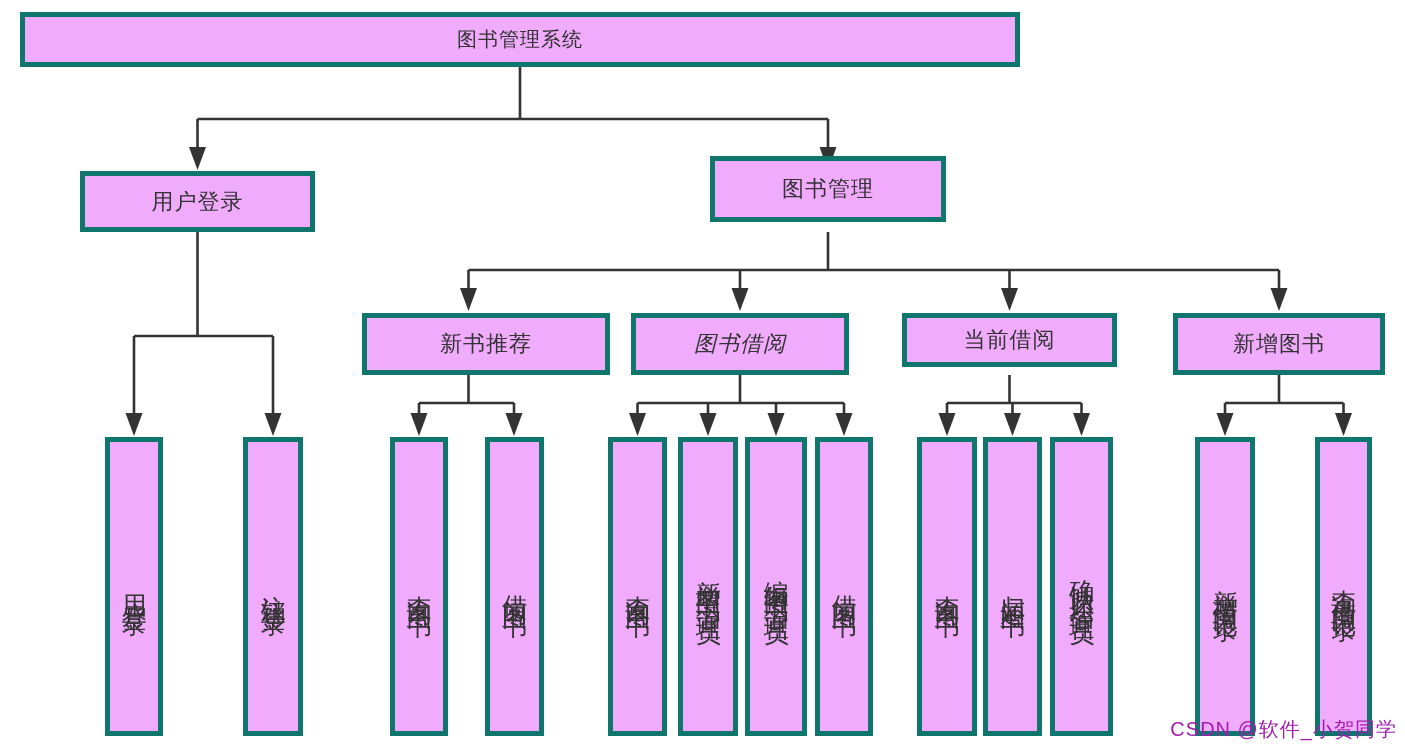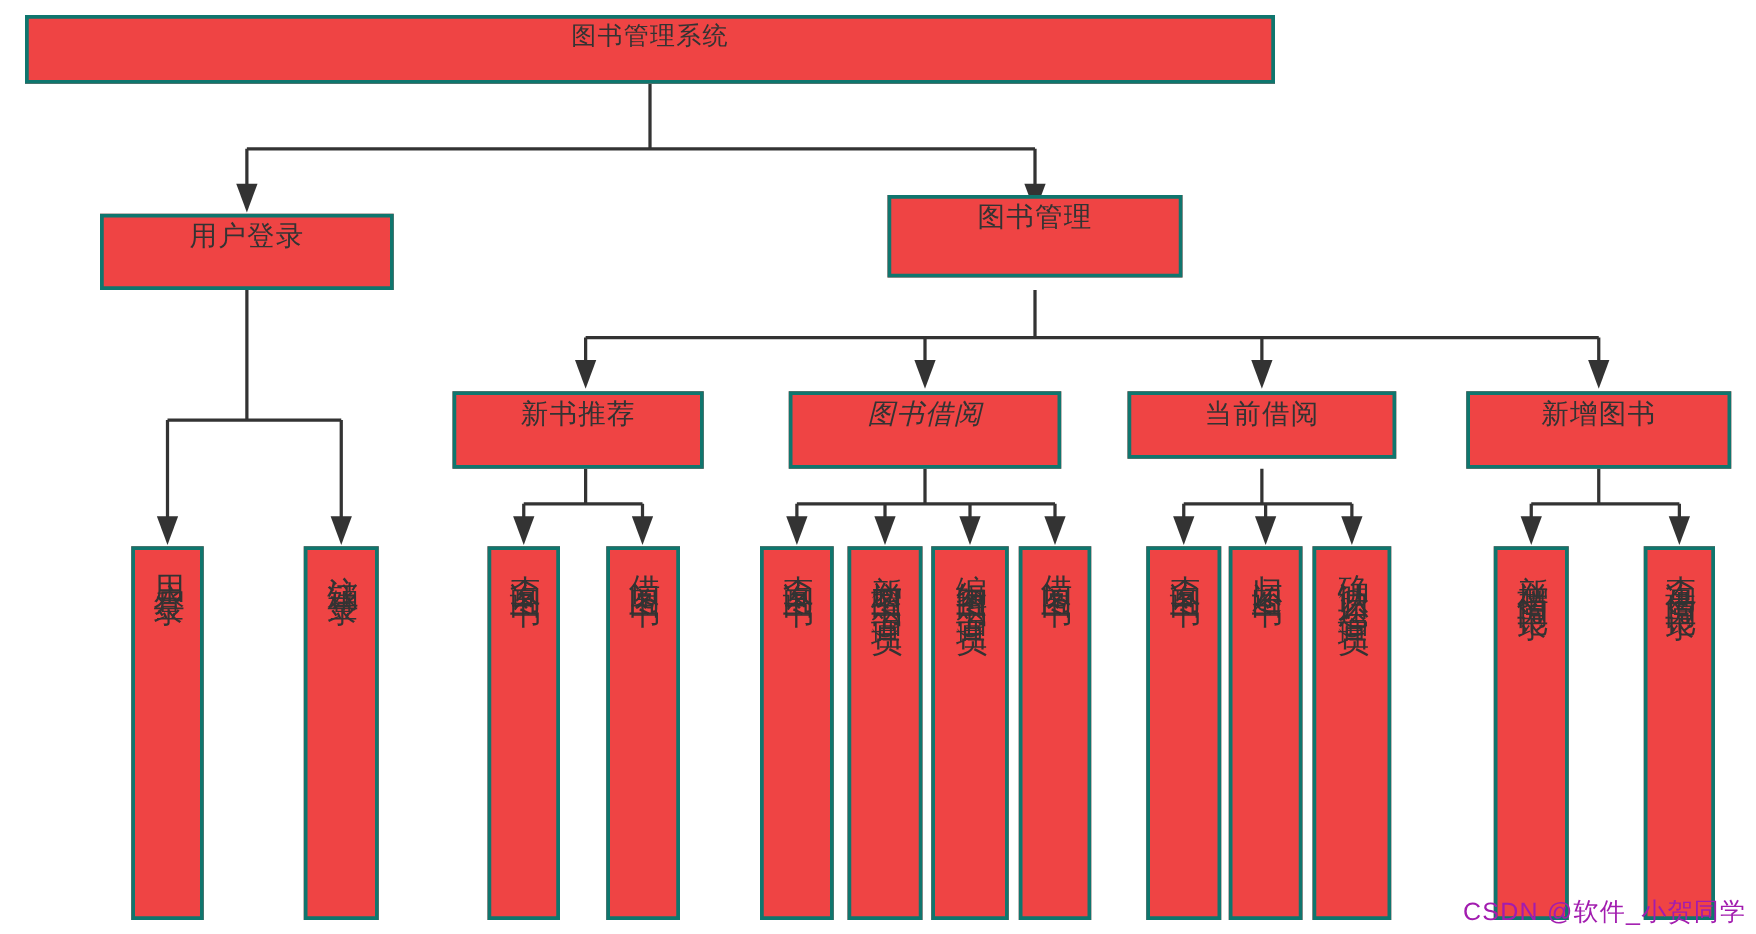--- a/index.html
+++ b/index.html
@@ -14,23 +14,24 @@
   }
   svg.wires {
     position: absolute;
     left: 0; top: 0;
     width: 1405px; height: 747px;
     pointer-events: none;
   }
   .node {
     position: absolute;
     box-sizing: border-box;
-    background: #ef4444;
-    border: 3px solid #0f766e;
+    background: #f0abfc;
+    border: 5px solid #0f766e;
     display: flex;
+    align-items: center;
     justify-content: center;
     color: #333333;
   }
   .hnode { font-size: 22px; letter-spacing: 1px; }
   .root-node { font-size: 20px; }
   .vnode span.vtext {
     writing-mode: vertical-rl;
     text-orientation: mixed;
     font-size: 25px;
     letter-spacing: 6px;
@@ -135,21 +136,21 @@
     <span>图书管理系统</span>
   </div>
 
   <div class="node hnode" style="left:80px; top:171px; width:235px; height:61px;">
     <span>用户登录</span>
   </div>
   <div class="node hnode" style="left:710px; top:156px; width:236px; height:66px;">
     <span>图书管理</span>
   </div>
 
-  <div class="node hnode" style="left:362px; top:313px; width:201px; height:62px;">
+  <div class="node hnode" style="left:362px; top:313px; width:248px; height:62px;">
     <span>新书推荐</span>
   </div>
   <div class="node hnode" style="left:631px; top:313px; width:218px; height:62px;font-style:italic;">
     <span>图书借阅</span>
   </div>
   <div class="node hnode" style="left:902px; top:313px; width:215px; height:54px;">
     <span>当前借阅</span>
   </div>
   <div class="node hnode" style="left:1173px; top:313px; width:212px; height:62px;">
     <span>新增图书</span>

